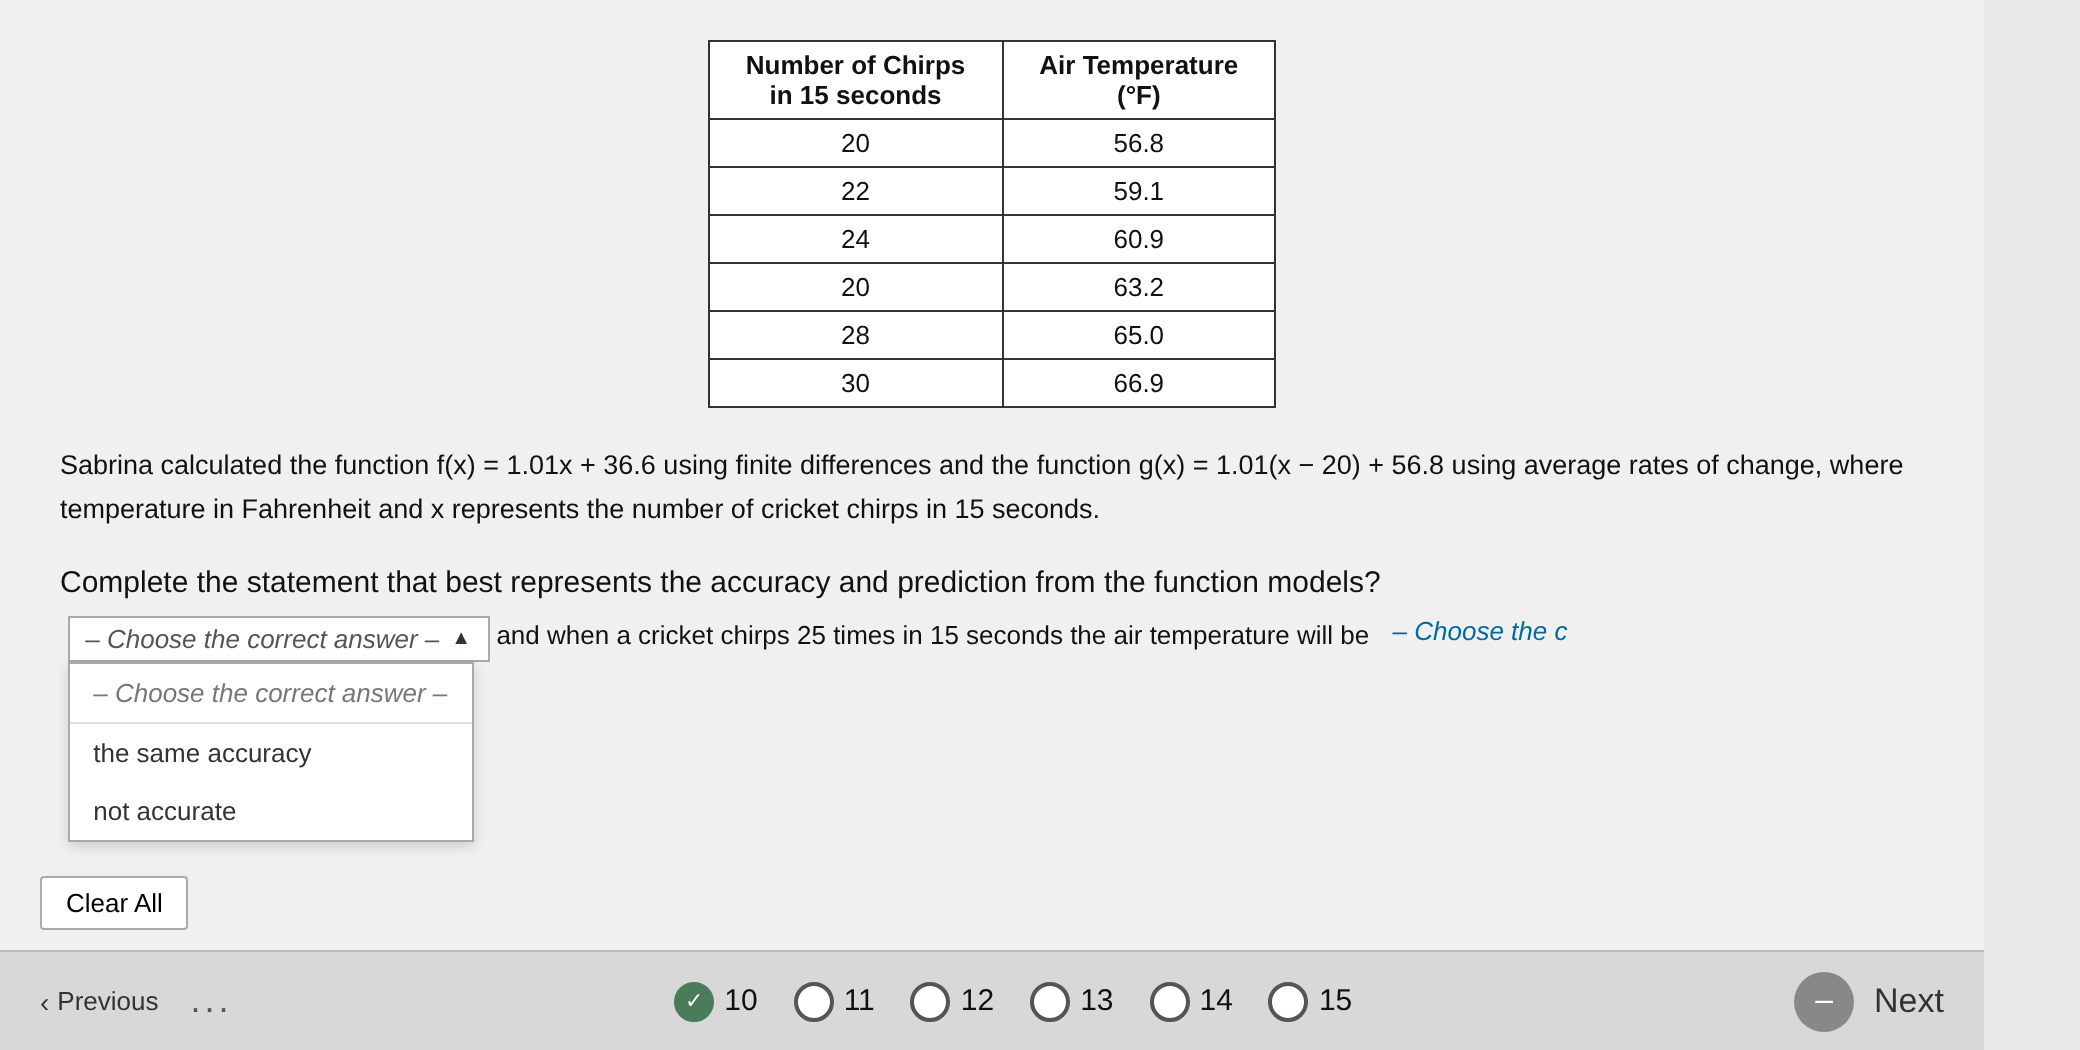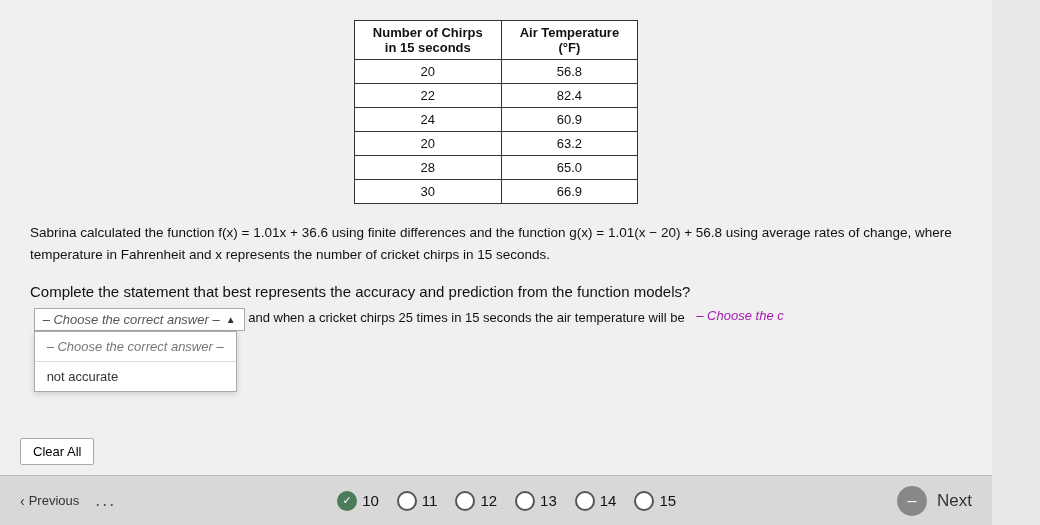--- a/index.html
+++ b/index.html
@@ -115,21 +115,21 @@
     }
     .dropdown-menu .menu-item:first-child {
       font-style: italic;
       color: #777;
       border-bottom: 1px solid #ddd;
     }
 
     
     .right-dropdown {
       font-style: italic;
-      color: #a21caf;
+      color: #0369a1;
       font-size: 13px;
       white-space: nowrap;
       margin-left: 4px;
       overflow: hidden;
       text-overflow: ellipsis;
     }
 
     
     .bottom-bar {
       position: absolute;
@@ -249,21 +249,21 @@
           <th>Air Temperature<br>(°F)</th>
         </tr>
       </thead>
       <tbody id="table-body">
       <tr>
             <td>20</td>
             <td>56.8</td>
           </tr>
           <tr>
             <td>22</td>
-            <td>82.4</td>
+            <td>59.1</td>
           </tr>
           <tr>
             <td>24</td>
             <td>60.9</td>
           </tr>
           <tr>
             <td>20</td>
             <td>63.2</td>
           </tr>
           <tr>
@@ -284,20 +284,21 @@
 
   <div class="statement-row">
     <span>&nbsp;</span>
     <div class="dropdown-wrapper">
       <button class="dropdown-btn">
         <span>– Choose the correct answer –</span>
         <span class="arrow">▲</span>
       </button>
       <div class="dropdown-menu">
         <div class="menu-item">– Choose the correct answer –</div>
+        <div class="menu-item">the same accuracy</div>
         <div class="menu-item">not accurate</div>
       </div>
     </div>
     <span>&nbsp;</span>
     <span class="statement-label">and when a cricket chirps 25 times in 15 seconds the air temperature will be</span>
     <span>&nbsp;</span>
     <span class="right-dropdown">– Choose the c</span>
   </div>
 
   <div class="bottom-bar">

